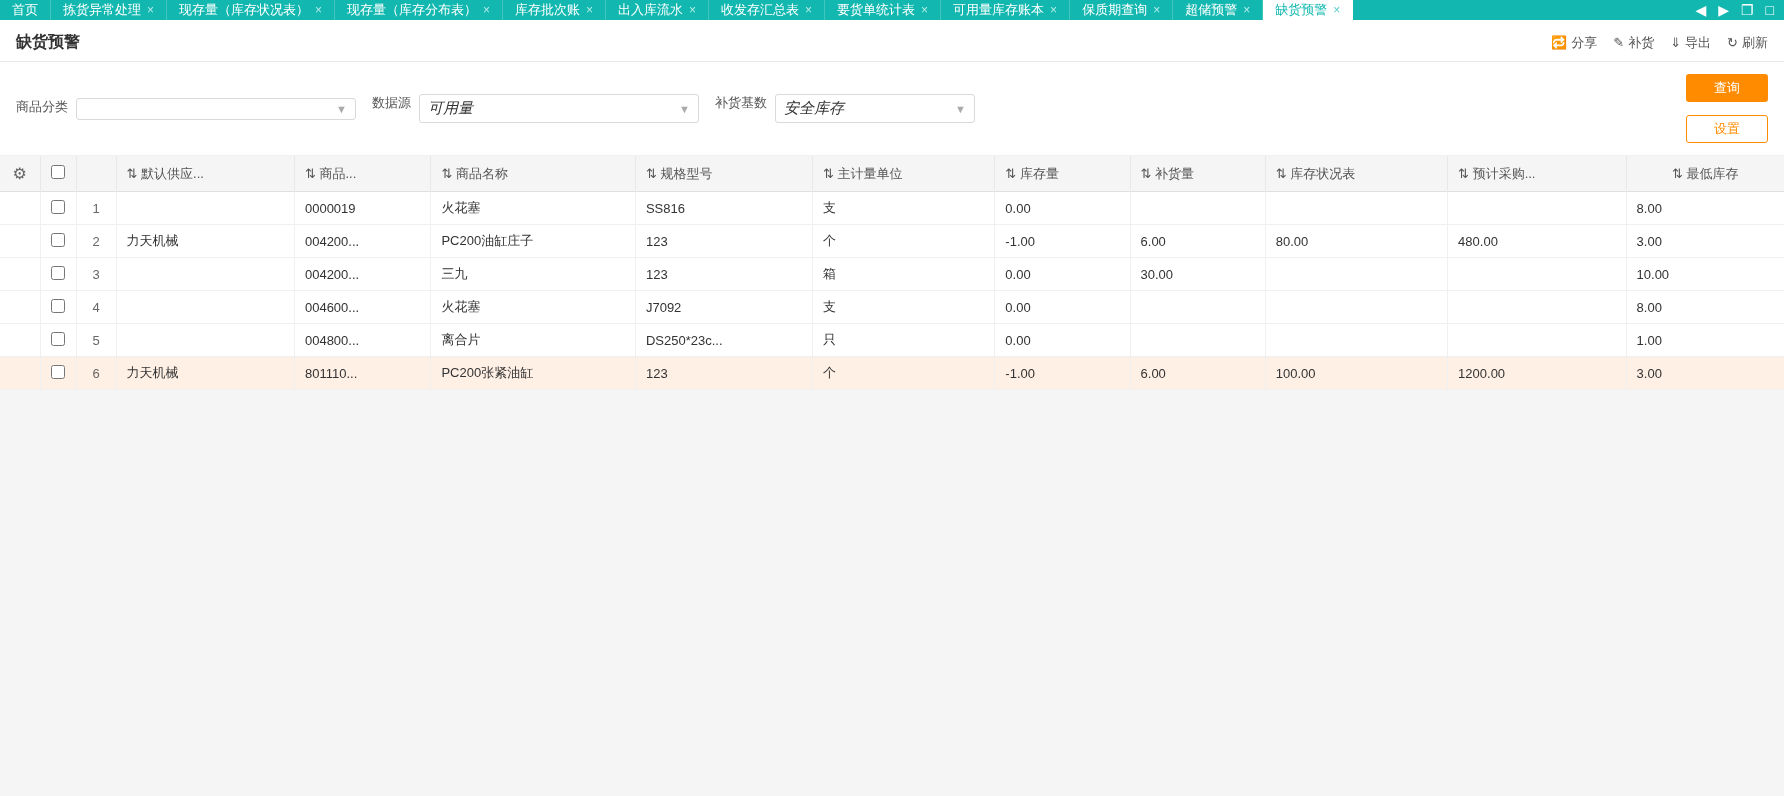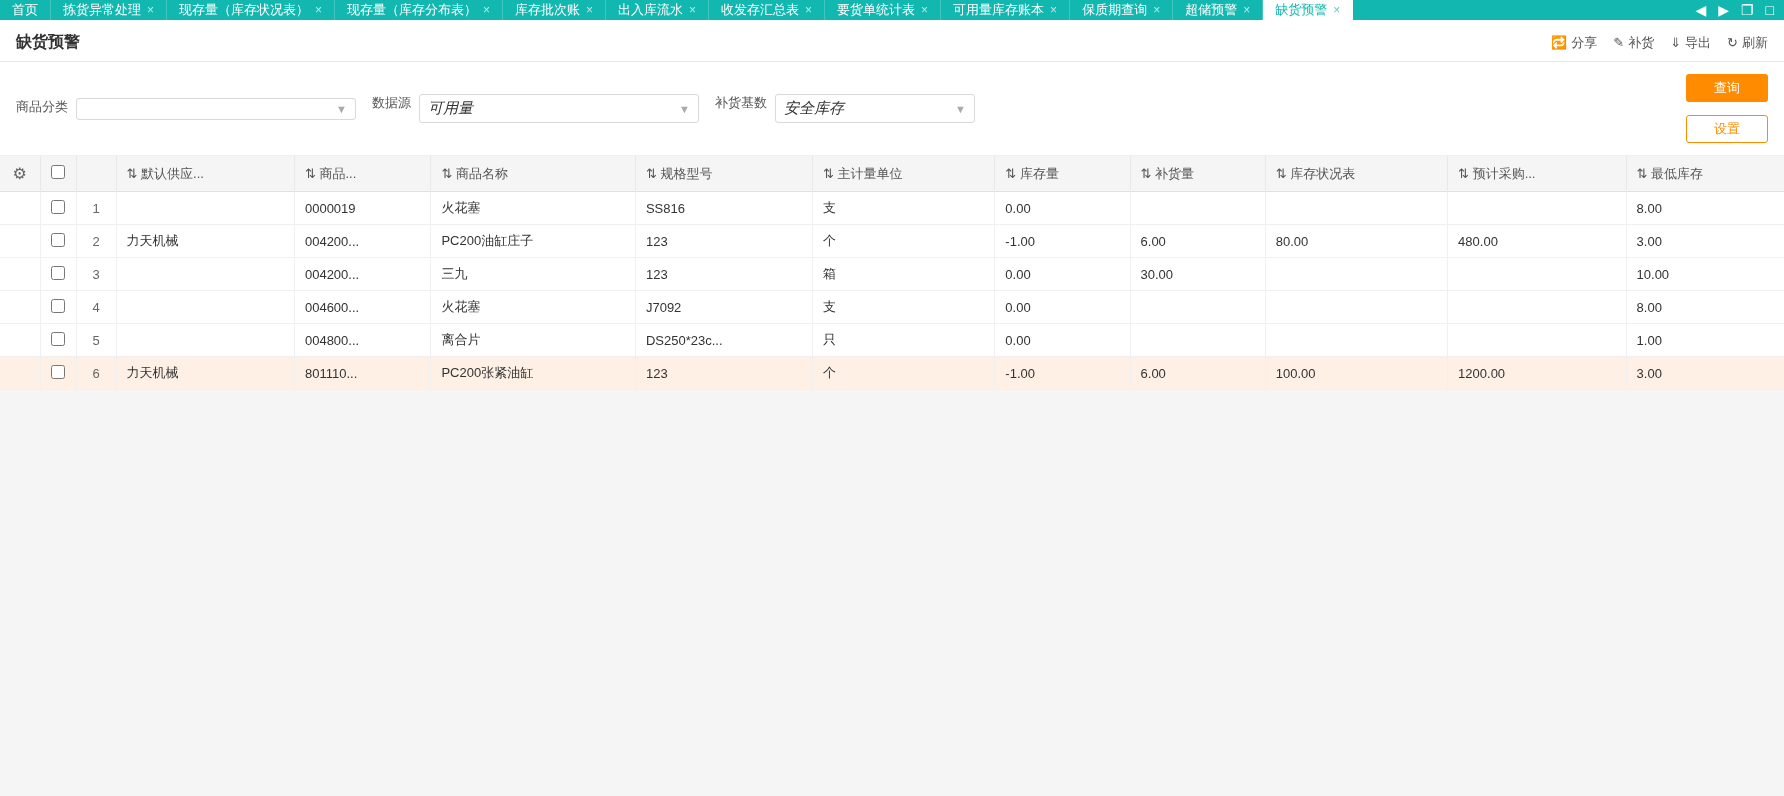--- a/index.html
+++ b/index.html
@@ -167,21 +167,21 @@
     }
     thead th {
       padding: 8px 10px;
       text-align: left;
       color: #555;
       font-weight: normal;
       font-size: 13px;
       border-right: 1px solid #e8e8e8;
       white-space: nowrap;
     }
-    thead th:last-child { border-right: none; }
+    thead th:last-child { border-right: none; text-align: center; }
     tbody tr {
       border-bottom: 1px solid #f0f0f0;
     }
     tbody tr.highlighted { background: #fff0e6; }
     tbody td {
       padding: 7px 10px;
       color: #333;
       font-size: 13px;
       border-right: 1px solid #f0f0f0;
     }

